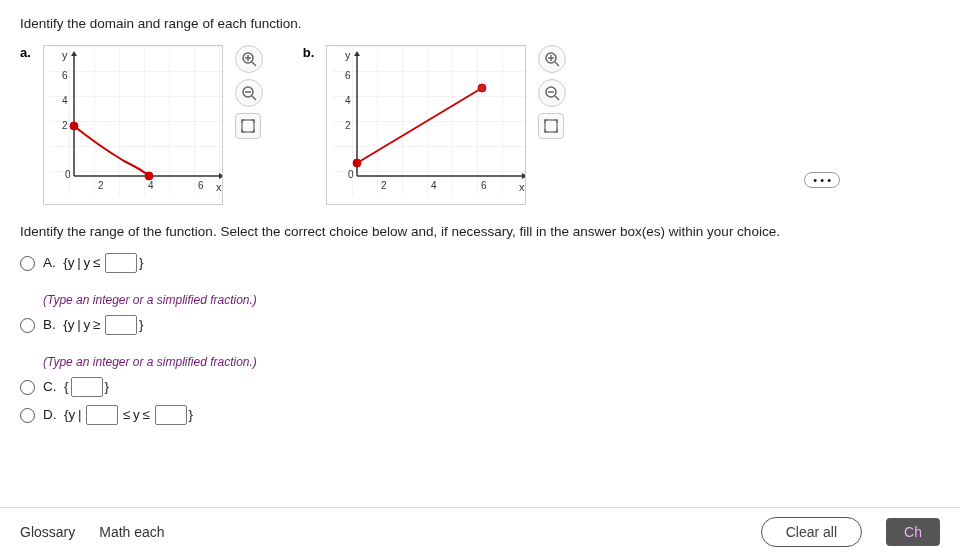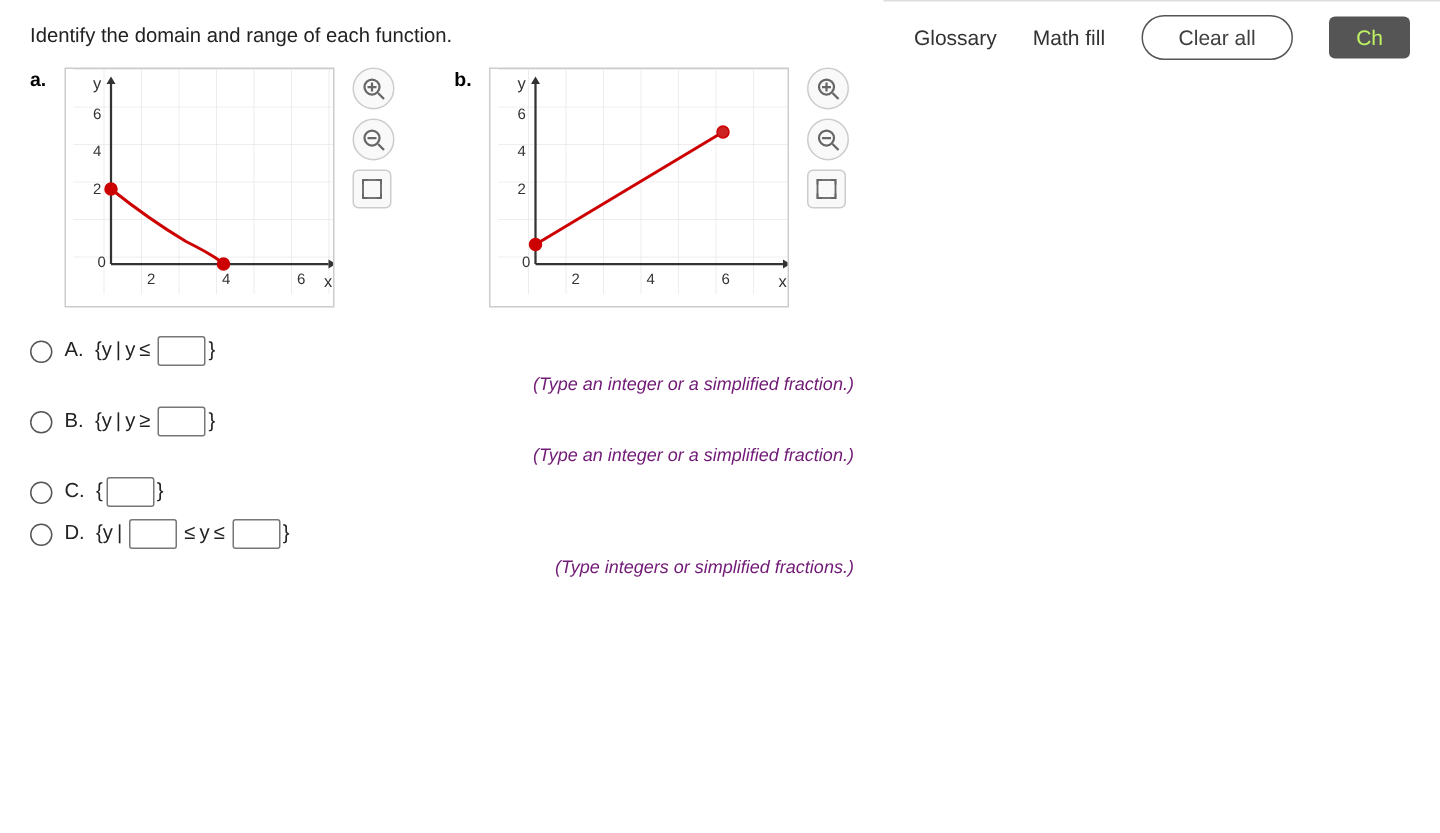--- a/index.html
+++ b/index.html
@@ -11,20 +11,21 @@
       height: 555px;
       overflow: hidden;
       position: relative;
     }
 
     .main-container {
       width: 960px;
       height: 555px;
       background: #fff;
       display: flex;
+      flex-direction: column;
     }
 
     .content-area {
       flex: 1;
       padding: 16px 20px 10px 20px;
       overflow: hidden;
     }
 
     .question-header {
       font-size: 13.5px;
@@ -119,22 +120,21 @@
 
     .choices-area {
       display: flex;
       flex-direction: column;
       gap: 8px;
     }
 
     .choice-row {
       display: flex;
       flex-direction: column;
-      gap: 5px;
-      text-align: right;
+      gap: 20px;
     }
 
     .choice-main {
       display: flex;
       align-items: center;
       gap: 8px;
     }
 
     .choice-radio {
       width: 15px;
@@ -193,21 +193,21 @@
       border-radius: 20px;
       background: #fff;
       padding: 6px 24px;
       font-size: 14px;
       cursor: pointer;
       color: #404040;
     }
 
     .ch-btn {
       background: #555;
-      color: #bef264;
+      color: #f0abfc;
       border: none;
       padding: 6px 18px;
       font-size: 14px;
       cursor: pointer;
       border-radius: 4px;
     }
   </style>
 </head>
 <body>
 
@@ -342,20 +342,21 @@
         </div>
       </div>
 
       <div style="margin-left: auto; align-self: flex-end; margin-bottom: 10px; margin-right: 40px;">
         <button class="more-btn">
           <span>• • •</span>
         </button>
       </div>
     </div>
 
+    <div class="identify-range-text">Identify the range of the function. Select the correct choice below and, if necessary, fill in the answer box(es) within your choice.</div>
 
     <div class="choices-area">
 
       <div class="choice-row">
         <div class="choice-main">
           <div class="choice-radio"></div>
           <span class="choice-text">
             A.&nbsp;&nbsp;{y | y ≤ <span class="input-box"></span>}
           </span>
         </div>
@@ -381,26 +382,25 @@
         </div>
       </div>
 
       <div class="choice-row">
         <div class="choice-main">
           <div class="choice-radio"></div>
           <span class="choice-text">
             D.&nbsp;&nbsp;{y | <span class="input-box"></span> ≤ y ≤ <span class="input-box"></span>}
           </span>
         </div>
-        <div class="choice-sub">(Type integers or simplified fractions.)</div>
       </div>
 
     </div>
 
   </div>
 
   <div class="bottom-bar">
     <span class="bottom-link">Glossary</span>
-    <span class="bottom-link">Math fill</span>
+    <span class="bottom-link">Math each</span>
     <button class="clear-all-btn">Clear all</button>
     <button class="ch-btn">Ch</button>
   </div>
 </div>
 
 </body></html>

